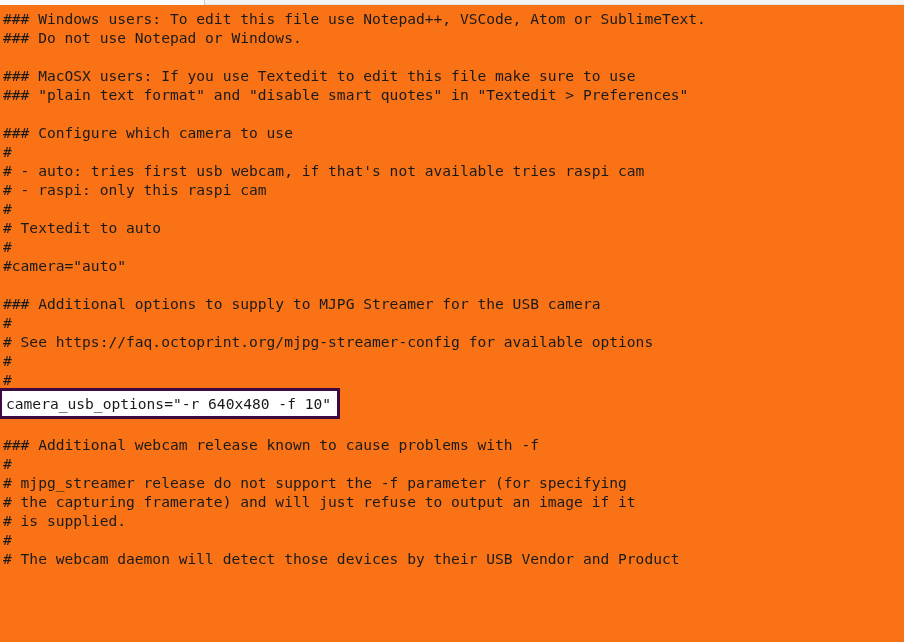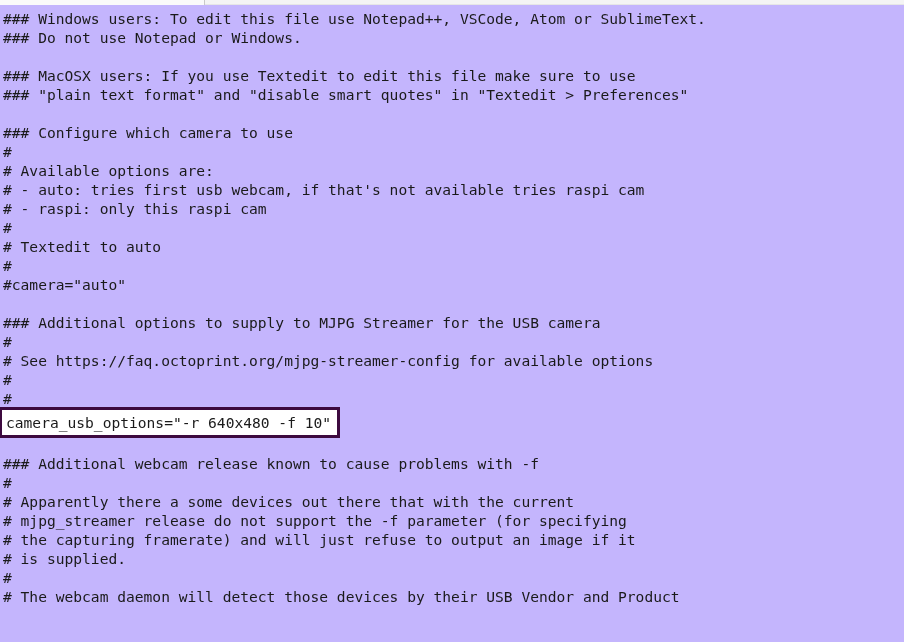--- a/index.html
+++ b/index.html
@@ -12,21 +12,21 @@
     width: 904px;
     height: 642px;
     overflow: hidden;
     font-family: "DejaVu Sans Mono", "Liberation Mono", monospace;
   }
 
   #viewer {
     position: relative;
     width: 904px;
     height: 642px;
-    background: #c4b5fd;
+    background: #f97316;
     overflow: hidden;
   }
 
   
   #chrome-strip {
     position: absolute;
     top: 0;
     left: 0;
     width: 904px;
     height: 5px;
@@ -100,38 +100,36 @@
 
   <div id="code-area">
       <div class="code-line">### Windows users: To edit this file use Notepad++, VSCode, Atom or SublimeText.</div>
       <div class="code-line">### Do not use Notepad or Windows.</div>
       <div class="code-line blank">&nbsp;</div>
       <div class="code-line">### MacOSX users: If you use Textedit to edit this file make sure to use</div>
       <div class="code-line">### "plain text format" and "disable smart quotes" in "Textedit &gt; Preferences"</div>
       <div class="code-line blank">&nbsp;</div>
       <div class="code-line">### Configure which camera to use</div>
       <div class="code-line">#</div>
-      <div class="code-line"># Available options are:</div>
       <div class="code-line"># - auto: tries first usb webcam, if that's not available tries raspi cam</div>
       <div class="code-line"># - raspi: only this raspi cam</div>
       <div class="code-line">#</div>
       <div class="code-line"># Textedit to auto</div>
       <div class="code-line">#</div>
       <div class="code-line">#camera="auto"</div>
       <div class="code-line blank">&nbsp;</div>
       <div class="code-line">### Additional options to supply to MJPG Streamer for the USB camera</div>
       <div class="code-line">#</div>
       <div class="code-line"># See https://faq.octoprint.org/mjpg-streamer-config for available options</div>
       <div class="code-line">#</div>
       <div class="code-line">#</div>
       <div class="hl-wrap"><span class="code-line highlighted">camera_usb_options="-r 640x480 -f 10"</span></div>
       <div class="code-line blank">&nbsp;</div>
       <div class="code-line">### Additional webcam release known to cause problems with -f</div>
       <div class="code-line">#</div>
-      <div class="code-line"># Apparently there a some devices out there that with the current</div>
       <div class="code-line"># mjpg_streamer release do not support the -f parameter (for specifying</div>
       <div class="code-line"># the capturing framerate) and will just refuse to output an image if it</div>
       <div class="code-line"># is supplied.</div>
       <div class="code-line">#</div>
       <div class="code-line"># The webcam daemon will detect those devices by their USB Vendor and Product</div>
     </div>
 
 </div>
 
 </body></html>

